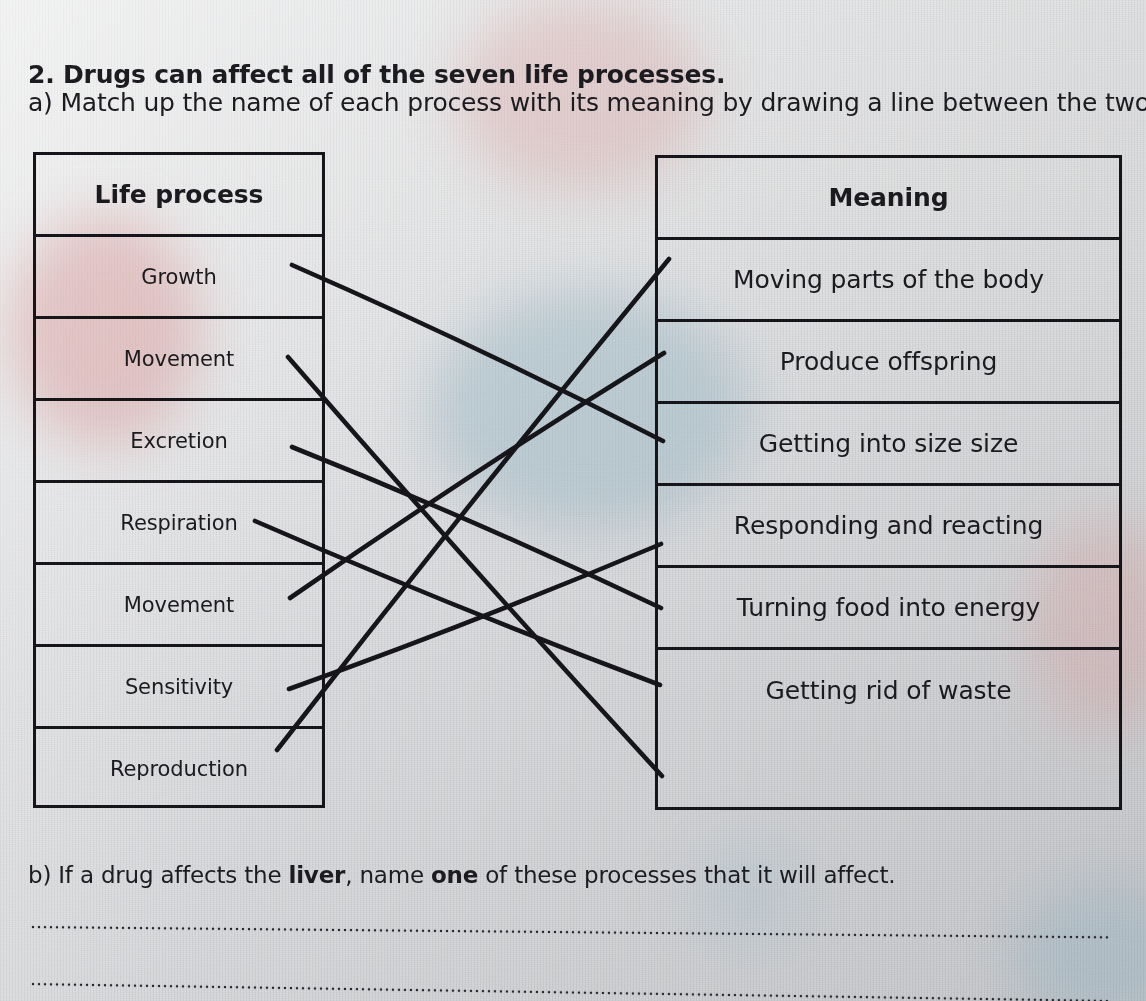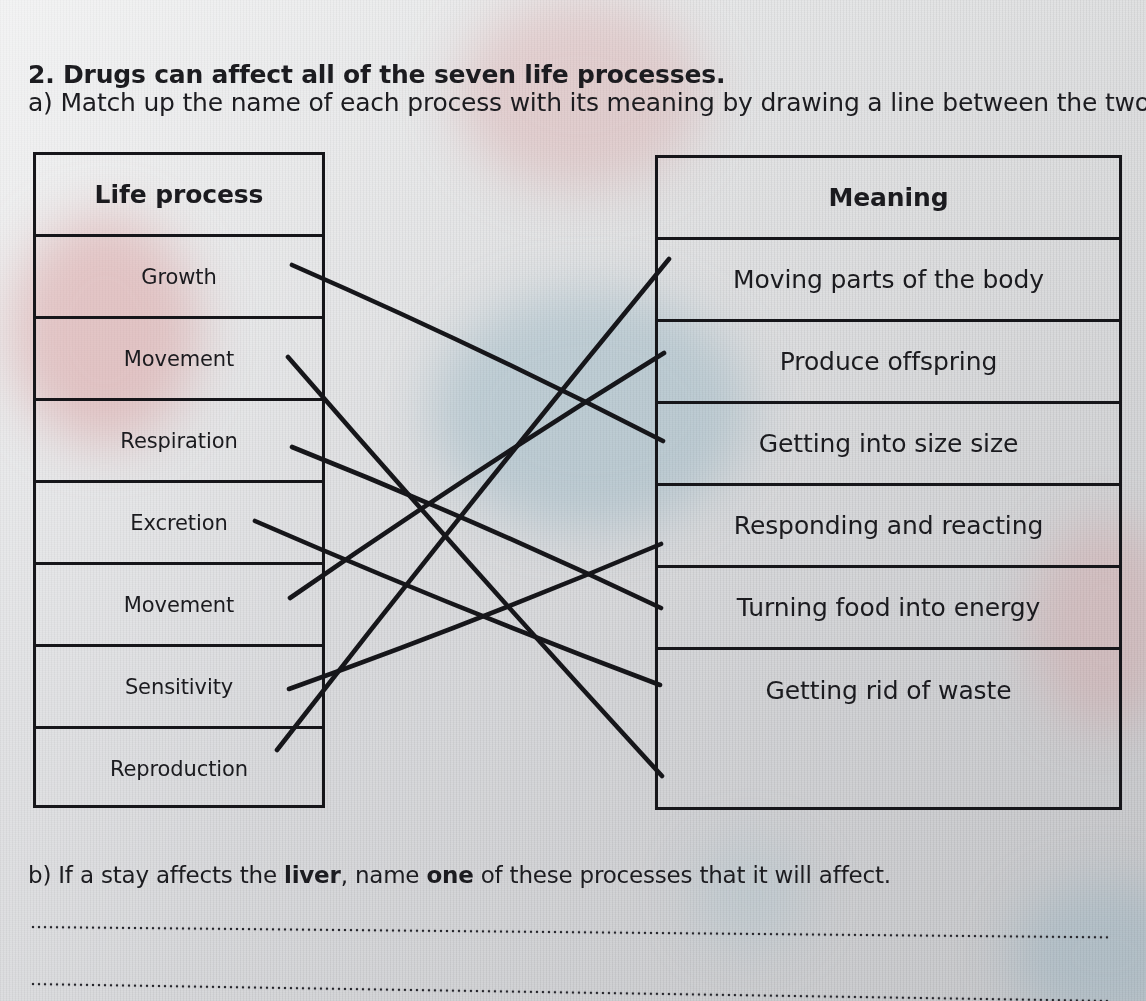--- a/index.html
+++ b/index.html
@@ -103,22 +103,22 @@
   <div class="q-line" id="q-main">
     <span>2. Drugs can affect all of the </span><span class="bold-seg">seven life processes</span><span>.</span>
   </div>
 
   <div class="q-line" id="q-sub">a) Match up the name of each process with its meaning by drawing a line between the two.</div>
 
   <div class="mtable" id="table-left">
     <div class="mrow header">Life process</div>
     <div class="mrow">Growth</div>
     <div class="mrow">Movement</div>
+    <div class="mrow">Excretion</div>
     <div class="mrow">Respiration</div>
-    <div class="mrow">Excretion</div>
     <div class="mrow">Movement</div>
     <div class="mrow">Sensitivity</div>
     <div class="mrow">Reproduction</div>
   </div>
 
   <div class="mtable" id="table-right">
     <div class="mrow header">Meaning</div>
     <div class="mrow">Moving parts of the body</div>
     <div class="mrow">Produce offspring</div>
     <div class="mrow">Getting into size size</div>
@@ -131,19 +131,19 @@
       <path d="M 292 265 Q 477.5 346 663 441" stroke="#16161a" stroke-width="4.6" stroke-linecap="round" fill="none"></path>
       <path d="M 288 357 Q 475 572.5 662 776" stroke="#16161a" stroke-width="4.6" stroke-linecap="round" fill="none"></path>
       <path d="M 292 447 Q 476.5 520.5 661 608" stroke="#16161a" stroke-width="4.6" stroke-linecap="round" fill="none"></path>
       <path d="M 255 521 Q 457.5 609 660 685" stroke="#16161a" stroke-width="4.6" stroke-linecap="round" fill="none"></path>
       <path d="M 290 598 Q 477 468.5 664 353" stroke="#16161a" stroke-width="4.6" stroke-linecap="round" fill="none"></path>
       <path d="M 289 689 Q 475 622.5 661 544" stroke="#16161a" stroke-width="4.6" stroke-linecap="round" fill="none"></path>
       <path d="M 277 750 Q 473 497.5 669 259" stroke="#16161a" stroke-width="4.6" stroke-linecap="round" fill="none"></path>
     </svg>
 
   <div class="q-line" id="q-b">
-    <span>b) If a stay affects the </span><span class="bold-seg">liver</span><span>, name </span><span class="bold-seg">one</span><span> of these processes that it will affect.</span>
+    <span>b) If a drug affects the </span><span class="bold-seg">liver</span><span>, name </span><span class="bold-seg">one</span><span> of these processes that it will affect.</span>
   </div>
 
   <div class="dotline" id="dot1"></div>
   <div class="dotline" id="dot2"></div>
 
 </div>
 
 </body></html>

